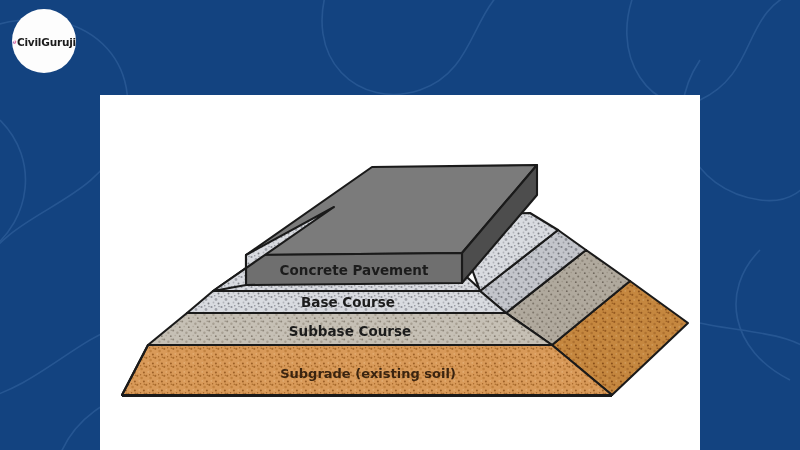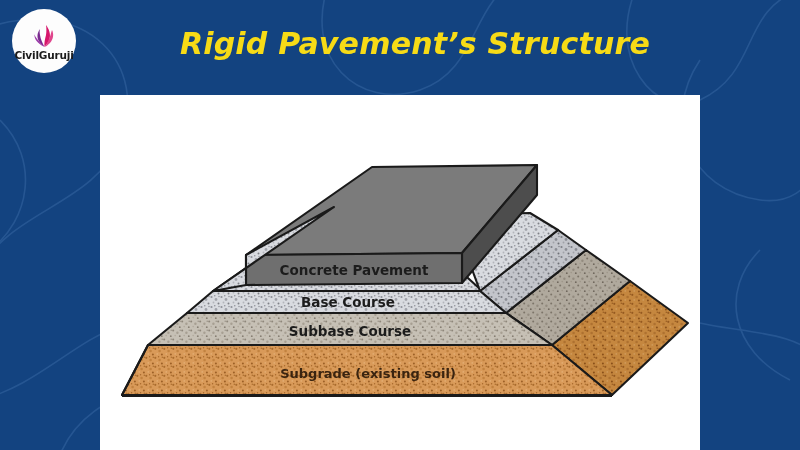--- a/index.html
+++ b/index.html
@@ -34,21 +34,21 @@
   
   #logo {
     position: absolute;
     left: 12px;
     top: 9px;
     width: 64px;
     height: 64px;
     border-radius: 50%;
     background: #fdfdfd;
     display: flex;
-    flex-direction: column;
+    flex-direction: row;
     align-items: center;
     justify-content: center;
     box-sizing: border-box;
   }
   #logo-mark {
     width: 26px;
     height: 24px;
     margin-top: 2px;
   }
   #logo-text {
@@ -127,21 +127,20 @@
   <div id="logo">
     <svg id="logo-mark" viewBox="0 0 52 48" aria-hidden="true">
       <path d="M30 2 C 36 10, 40 20, 37 30 C 35 37, 30 42, 27 46 C 26 38, 28 30, 30 22 C 31 15, 31 8, 30 2 Z" fill="#d6176b"></path>
       <path d="M42 12 C 46 20, 45 30, 38 38 C 35 41, 31 44, 28 46 C 32 38, 37 30, 39 22 C 40 18, 41 15, 42 12 Z" fill="#e0458c"></path>
       <path d="M18 10 C 12 18, 11 28, 17 36 C 20 40, 24 44, 27 46 C 23 38, 19 30, 18 22 C 17 17, 17 13, 18 10 Z" fill="#7a2a8f"></path>
       <path d="M7 20 C 6 28, 11 36, 20 42 C 23 44, 26 45, 27 46 C 21 40, 14 33, 10 27 C 8 24, 7 22, 7 20 Z" fill="#9b3aa8"></path>
     </svg>
     <div id="logo-text">CivilGuruji</div>
   </div>
 
-  <div id="title">Rigid Pavement’s Structure</div>
 
   <div id="panel">
 
     <svg id="diagram" viewBox="0 0 600 325" aria-hidden="false">
       <defs>
 
         <pattern id="tex-base" width="10" height="10" patternUnits="userSpaceOnUse">
           <rect width="10" height="10" fill="#d9dbe0"></rect>
           <circle cx="1.5" cy="2" r="1.1" fill="#8f9199"></circle>
           <circle cx="6" cy="4.5" r="1.4" fill="#a2a4ab"></circle>

